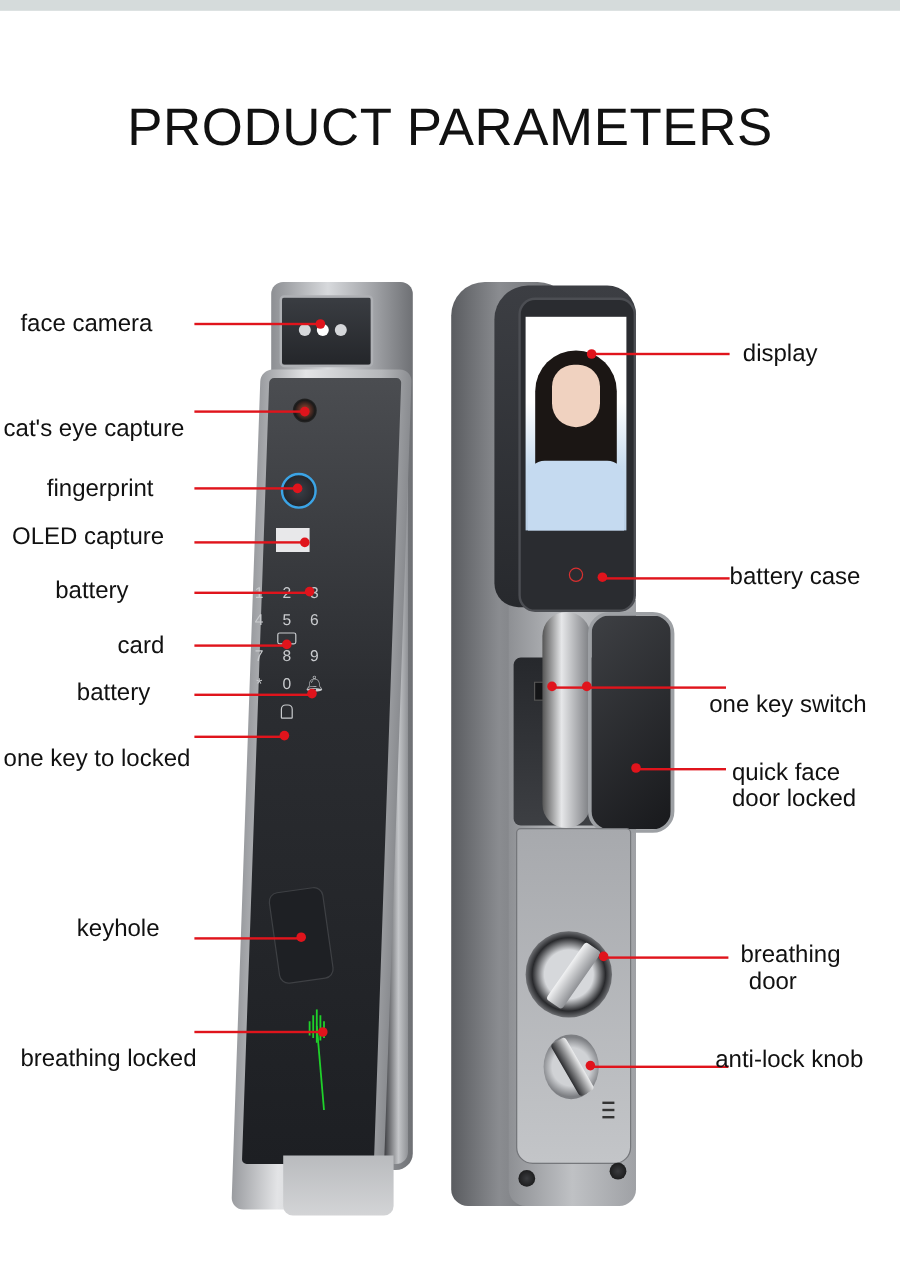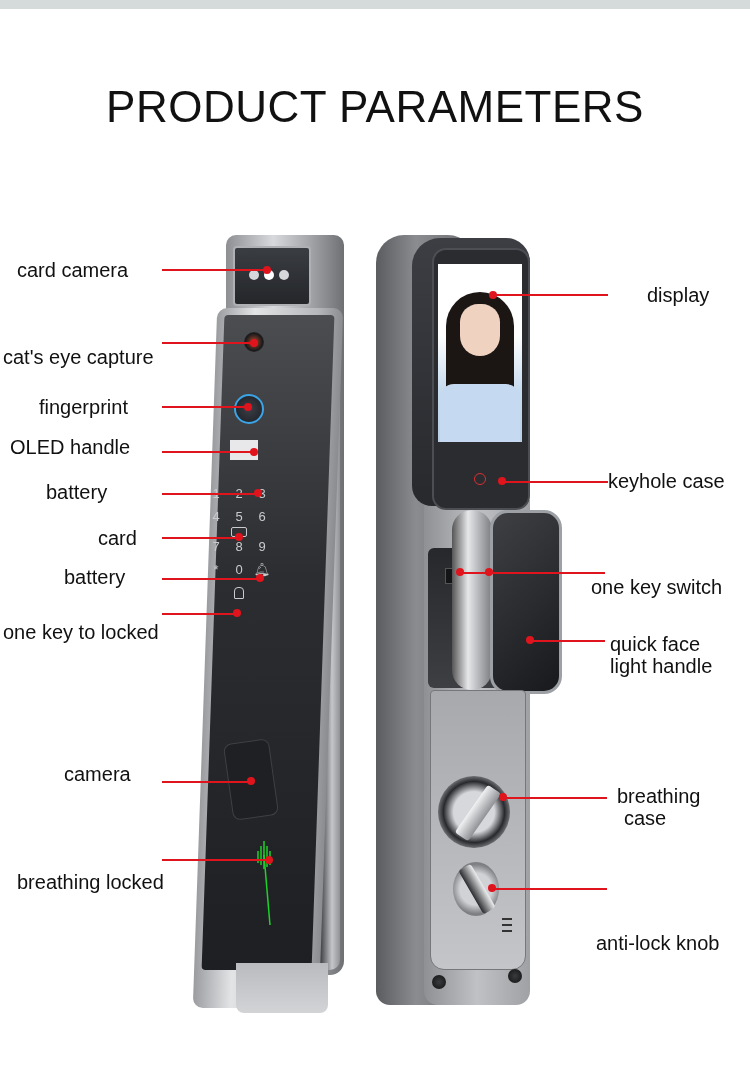--- a/index.html
+++ b/index.html
@@ -132,82 +132,82 @@
     </div>
   <div class="vent">
       <i></i>
       <i></i>
       <i></i>
     </div>
   <div class="screw" style="left:432px;top:975px"></div>
   <div class="screw" style="left:508px;top:969px"></div>
 </div>
 
-<div class="label" style="left:17px;top:259px">card camera</div>
+<div class="label" style="left:17px;top:259px">face camera</div>
 <div class="line" style="left:162px;top:269px;width:105px"></div>
 <div class="dot" style="left:267px;top:270px"></div>
 
 <div class="label" style="left:3px;top:346px">cat's eye capture</div>
 <div class="line" style="left:162px;top:342px;width:92px"></div>
 <div class="dot" style="left:254px;top:343px"></div>
 
 <div class="label" style="left:39px;top:396px">fingerprint</div>
 <div class="line" style="left:162px;top:406px;width:86px"></div>
 <div class="dot" style="left:248px;top:407px"></div>
 
-<div class="label" style="left:10px;top:436px">OLED handle</div>
+<div class="label" style="left:10px;top:436px">OLED capture</div>
 <div class="line" style="left:162px;top:451px;width:92px"></div>
 <div class="dot" style="left:254px;top:452px"></div>
 
 <div class="label" style="left:46px;top:481px">battery</div>
 <div class="line" style="left:162px;top:493px;width:96px"></div>
 <div class="dot" style="left:258px;top:493px"></div>
 
 <div class="label" style="left:98px;top:527px">card</div>
 <div class="line" style="left:162px;top:537px;width:77px"></div>
 <div class="dot" style="left:239px;top:537px"></div>
 
 <div class="label" style="left:64px;top:566px">battery</div>
 <div class="line" style="left:162px;top:578px;width:98px"></div>
 <div class="dot" style="left:260px;top:578px"></div>
 
 <div class="label" style="left:3px;top:621px">one key to locked</div>
 <div class="line" style="left:162px;top:613px;width:75px"></div>
 <div class="dot" style="left:237px;top:613px"></div>
 
-<div class="label" style="left:64px;top:763px">camera</div>
+<div class="label" style="left:64px;top:763px">keyhole</div>
 <div class="line" style="left:162px;top:781px;width:89px"></div>
 <div class="dot" style="left:251px;top:781px"></div>
 
 <div class="label" style="left:17px;top:871px">breathing locked</div>
 <div class="line" style="left:162px;top:859px;width:107px"></div>
 <div class="dot" style="left:269px;top:860px"></div>
 
 <div class="dot" style="left:493px;top:295px"></div>
 <div class="line" style="left:493px;top:294px;width:115px"></div>
-<div class="label" style="left:647px;top:284px">display</div>
+<div class="label" style="left:619px;top:284px">display</div>
 
 <div class="dot" style="left:502px;top:481px"></div>
 <div class="line" style="left:502px;top:481px;width:106px"></div>
-<div class="label" style="left:608px;top:470px">keyhole case</div>
+<div class="label" style="left:608px;top:470px">battery case</div>
 
 <div class="dot" style="left:460px;top:572px"></div>
 <div class="line" style="left:460px;top:572px;width:145px"></div>
 <div class="dot" style="left:489px;top:572px"></div>
 <div class="label" style="left:591px;top:576px">one key switch</div>
 
 <div class="dot" style="left:530px;top:640px"></div>
 <div class="line" style="left:530px;top:640px;width:75px"></div>
 <div class="label" style="left:610px;top:633px">
   <div>quick face</div>
-  <div>light handle</div>
+  <div>door locked</div>
 </div>
 
 <div class="dot" style="left:503px;top:797px"></div>
 <div class="line" style="left:503px;top:797px;width:104px"></div>
 <div class="label" style="left:617px;top:785px">
   <div>breathing</div>
-  <div style="padding-left:7px">case</div>
+  <div style="padding-left:7px">door</div>
 </div>
 
 <div class="dot" style="left:492px;top:888px"></div>
 <div class="line" style="left:492px;top:888px;width:115px"></div>
-<div class="label" style="left:596px;top:932px">anti-lock knob</div>
+<div class="label" style="left:596px;top:872px">anti-lock knob</div>
 
 </body></html>

